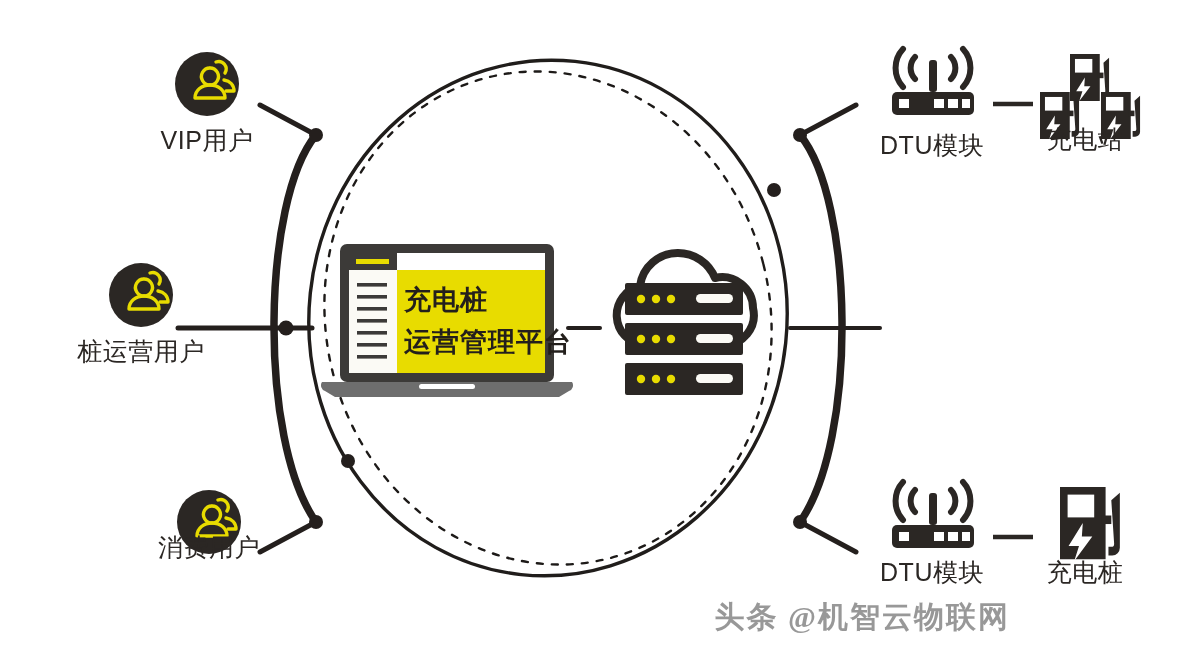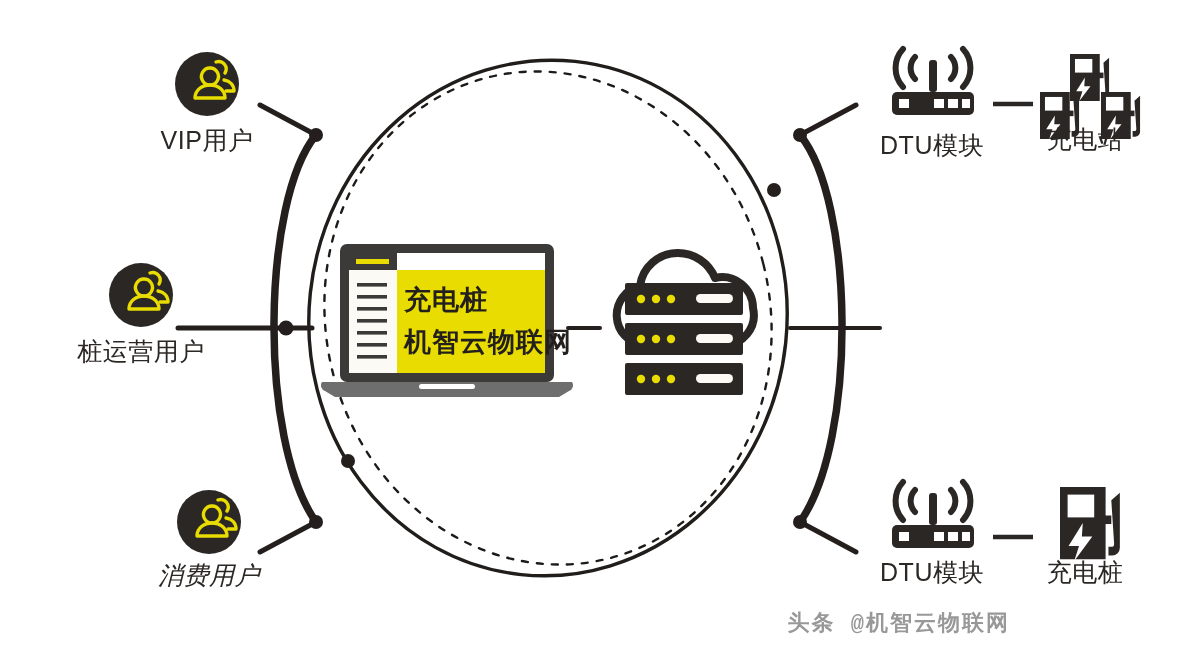--- a/index.html
+++ b/index.html
@@ -29,26 +29,26 @@
     font-weight:bold;
     font-family:"Liberation Sans","DejaVu Sans",sans-serif;
     white-space:nowrap;
     line-height:1;
     letter-spacing:1px;
   }
 
   #watermark{
     position:absolute;
     right:18px;bottom:8px;
-    font-size:22px;
+    font-size:30px;
     font-weight:bold;
     color:#5a5a5a;
     opacity:.62;
     letter-spacing:2px;
-    font-family:Liberation Mono, monospace;
+    font-family:Liberation Serif, serif;
     white-space:nowrap;
   }
 </style>
 </head>
 <body>
 
 <div id="stage">
 
   <svg class="svg-layer" viewBox="0 0 1200 646">
     <defs>
@@ -262,24 +262,24 @@
       <rect x="8" y="8" width="28" height="24" fill="#ffffff"></rect>
       <path d="M24 38 l-15 24 h11 l-5 16 l19 -26 h-11 z" fill="#ffffff"></path>
       <path d="M54 14 l9 -8 v58 a8 8 0 0 1 -8 8 h-4 v-9 h3 a3 3 0 0 0 3 -3 z" fill="#2b2724"></path>
       <path d="M44 30 h10 v9 h-10 z" fill="#2b2724"></path>
     </g>
 
   </svg>
 
   <div class="label center" style="left:207px;top:128px;">VIP用户</div>
   <div class="label center" style="left:141px;top:339px;text-align:right;">桩运营用户</div>
-  <div class="label center" style="left:209px;top:563px;font-style:italic;">消费用户</div>
+  <div class="label center" style="left:209px;top:535px;">消费用户</div>
 
   <div class="screen-text" style="left:404px;top:287px;">充电桩</div>
-  <div class="screen-text" style="left:404px;top:329px;">机智云物联网</div>
+  <div class="screen-text" style="left:404px;top:329px;">运营管理平台</div>
 
 
   <div class="label center" style="left:932px;top:133px;">DTU模块</div>
   <div class="label center" style="left:1085px;top:127px;">充电站</div>
 
   <div class="label center" style="left:932px;top:560px;">DTU模块</div>
   <div class="label center" style="left:1085px;top:560px;">充电桩</div>
 
   <div id="watermark">头条 @机智云物联网</div>
 

